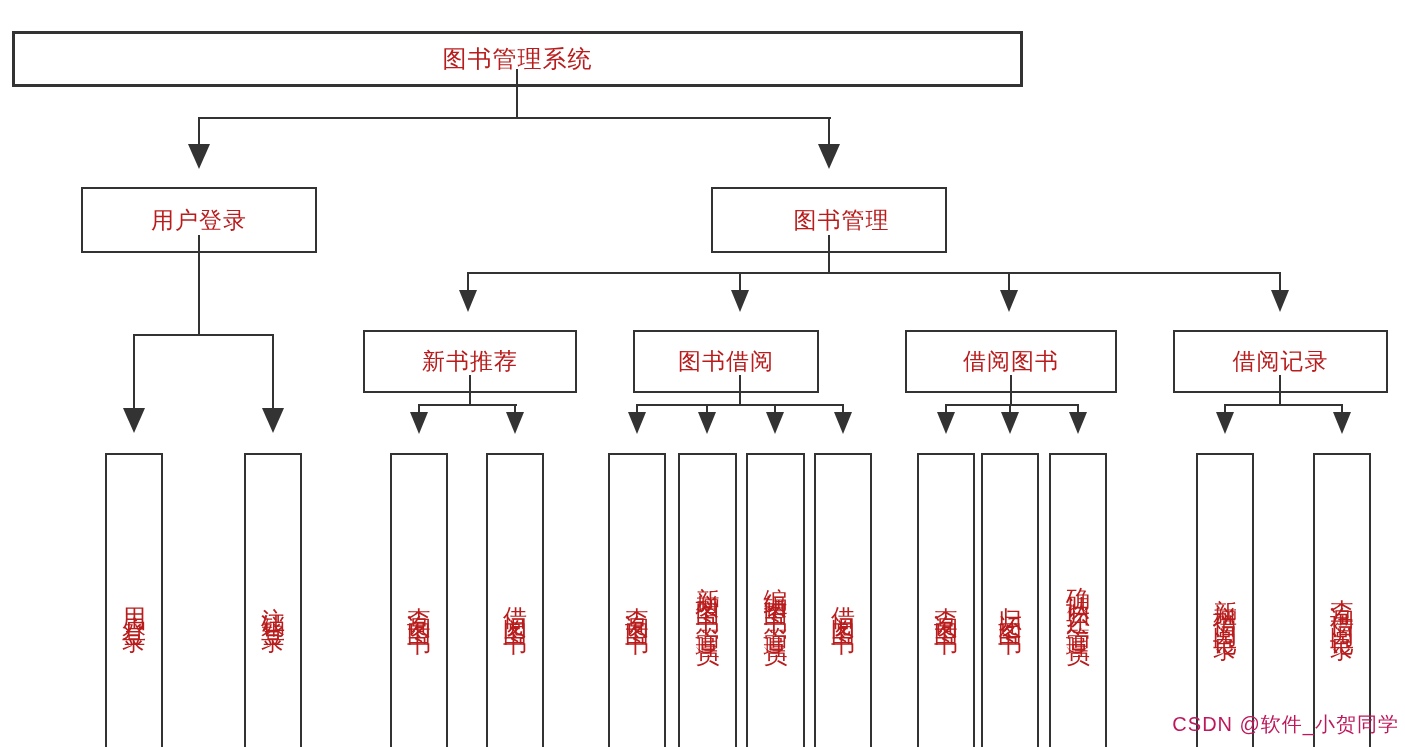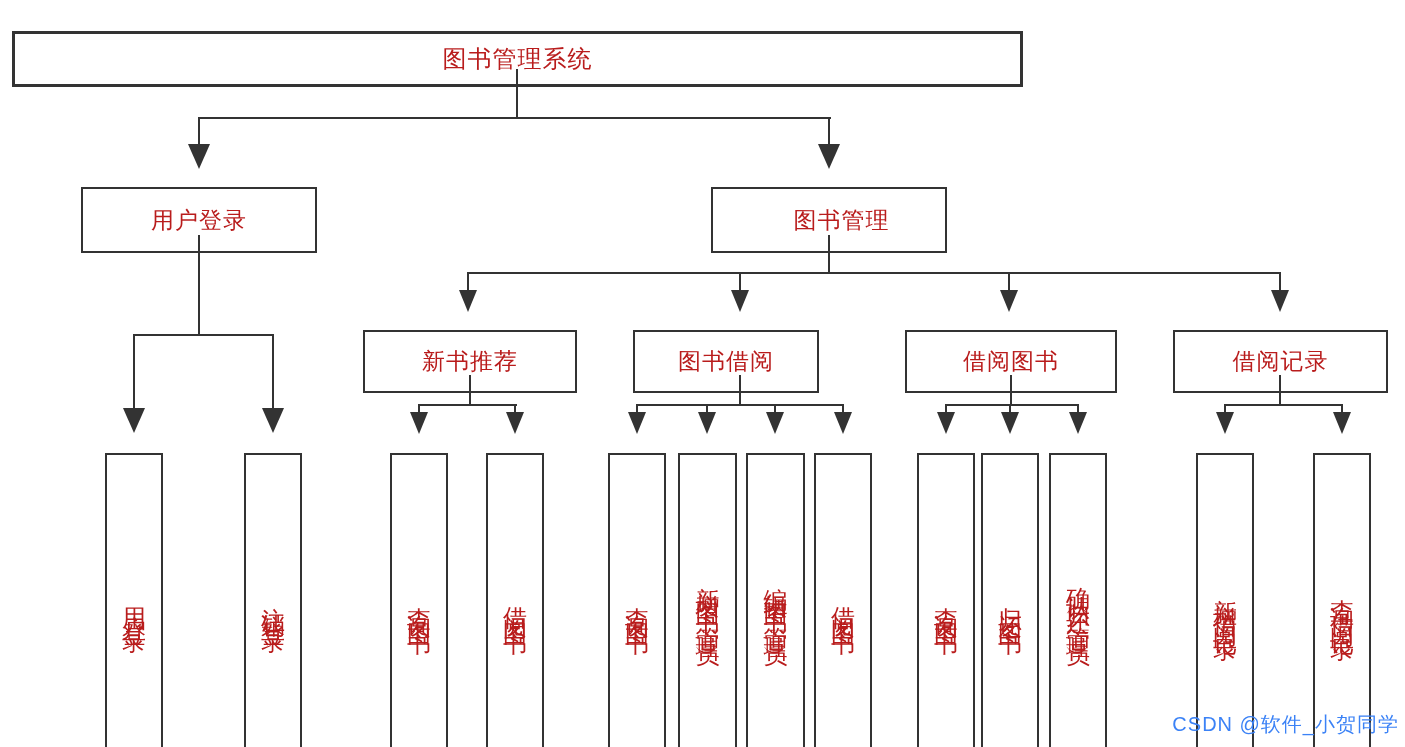--- a/index.html
+++ b/index.html
@@ -56,21 +56,21 @@
   .arrow.big {
     border-left-width: 11px;
     border-right-width: 11px;
     border-top-width: 25px;
   }
   #watermark {
     position: absolute;
     right: 6px;
     top: 711px;
     font-size: 20px;
-    color: #3b82f6;
+    color: #be185d;
     letter-spacing: 1px;
     white-space: nowrap;
   }
 </style>
 </head>
 <body>
 
 <div id="diagram">
 
   <div class="node root" style="left:12px; top:13px; width:1011px; height:56px;">

